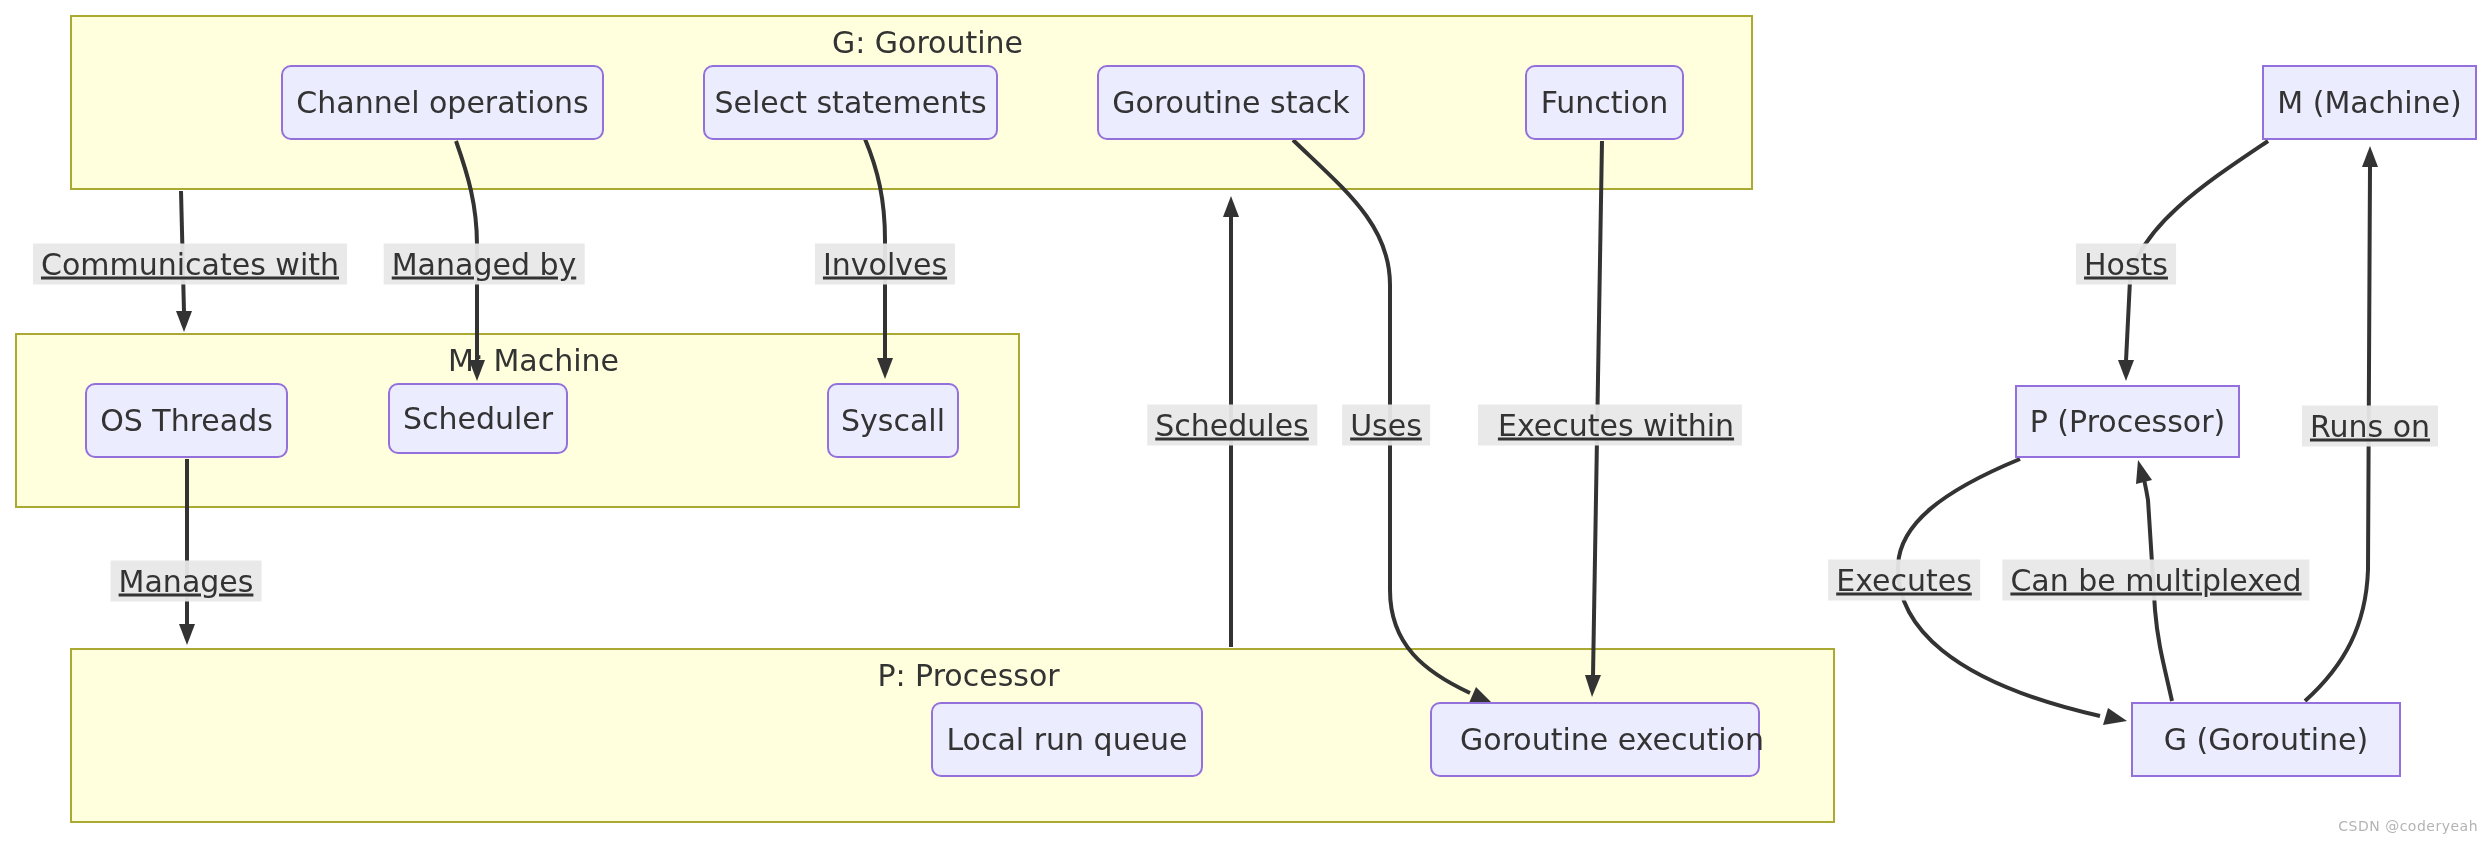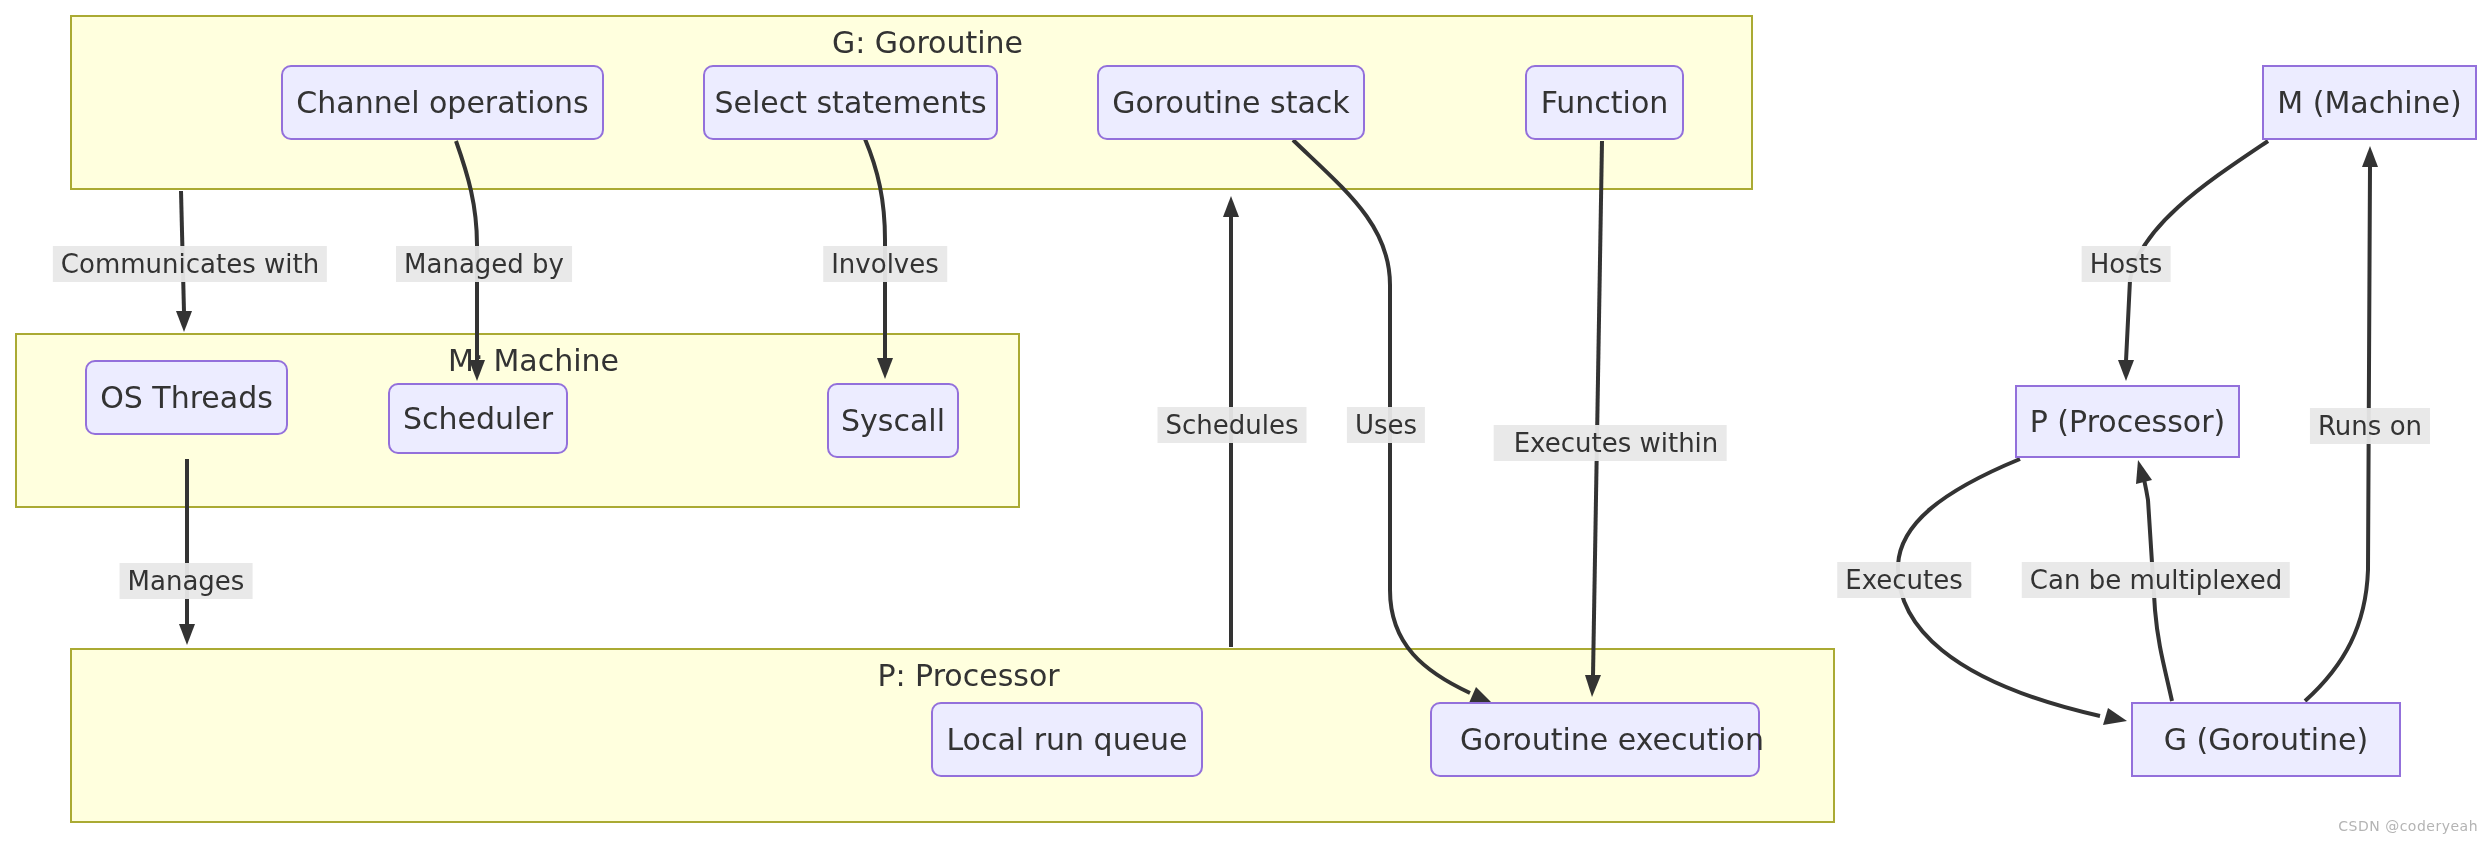--- a/index.html
+++ b/index.html
@@ -53,24 +53,25 @@
     color:#333333;
     white-space:nowrap;
     z-index:3;
   }
   .node.rounded{border-radius:10px;}
   .edge-label{
     position:absolute;
     transform:translate(-50%,-50%);
     background:rgba(232,232,232,0.95);
     color:#333333;
-    font-size:26px;
+    font-size:30px;
     padding:3px 8px;
     white-space:nowrap;
     z-index:4;
+    text-decoration:underline;
   }
   .watermark{
     position:absolute;
     right:14px;
     bottom:8px;
     font-size:14px;
     color:#b4b4b4;
     z-index:5;
     letter-spacing:0.5px;
   }
@@ -143,21 +144,21 @@
   <div class="node rounded" style="left:703px;top:65px;width:295px;height:75px;">
     <span>Select statements</span>
   </div>
   <div class="node rounded" style="left:1097px;top:65px;width:268px;height:75px;">
     <span>Goroutine stack</span>
   </div>
   <div class="node rounded" style="left:1525px;top:65px;width:159px;height:75px;">
     <span>Function</span>
   </div>
 
-  <div class="node rounded" style="left:85px;top:360px;width:203px;height:75px;">
+  <div class="node rounded" style="left:85px;top:383px;width:203px;height:75px;">
     <span>OS Threads</span>
   </div>
   <div class="node rounded" style="left:388px;top:383px;width:180px;height:71px;">
     <span>Scheduler</span>
   </div>
   <div class="node rounded" style="left:821px;top:383px;width:132px;height:75px;margin-left:6px;">
     <span>Syscall</span>
   </div>
 
   <div class="node rounded" style="left:931px;top:702px;width:272px;height:75px;">
@@ -176,21 +177,21 @@
   <div class="node" style="left:2131px;top:702px;width:270px;height:75px;">
     <span>G (Goroutine)</span>
   </div>
 
   <div class="edge-label" style="left:190px;top:264px;">Communicates with</div>
   <div class="edge-label" style="left:484px;top:264px;">Managed by</div>
   <div class="edge-label" style="left:885px;top:264px;">Involves</div>
   <div class="edge-label" style="left:186px;top:581px;">Manages</div>
   <div class="edge-label" style="left:1232px;top:425px;">Schedules</div>
   <div class="edge-label" style="left:1386px;top:425px;">Uses</div>
-  <div class="edge-label" style="left:1610px;top:443px;padding-left:20px;">Executes within</div>
+  <div class="edge-label" style="left:1610px;top:425px;padding-left:20px;">Executes within</div>
   <div class="edge-label" style="left:2126px;top:264px;">Hosts</div>
   <div class="edge-label" style="left:2370px;top:426px;">Runs on</div>
   <div class="edge-label" style="left:1904px;top:580px;">Executes</div>
   <div class="edge-label" style="left:2156px;top:580px;">Can be multiplexed</div>
 
   <div class="watermark">CSDN @coderyeah</div>
 
 </div>
 
 </body></html>

